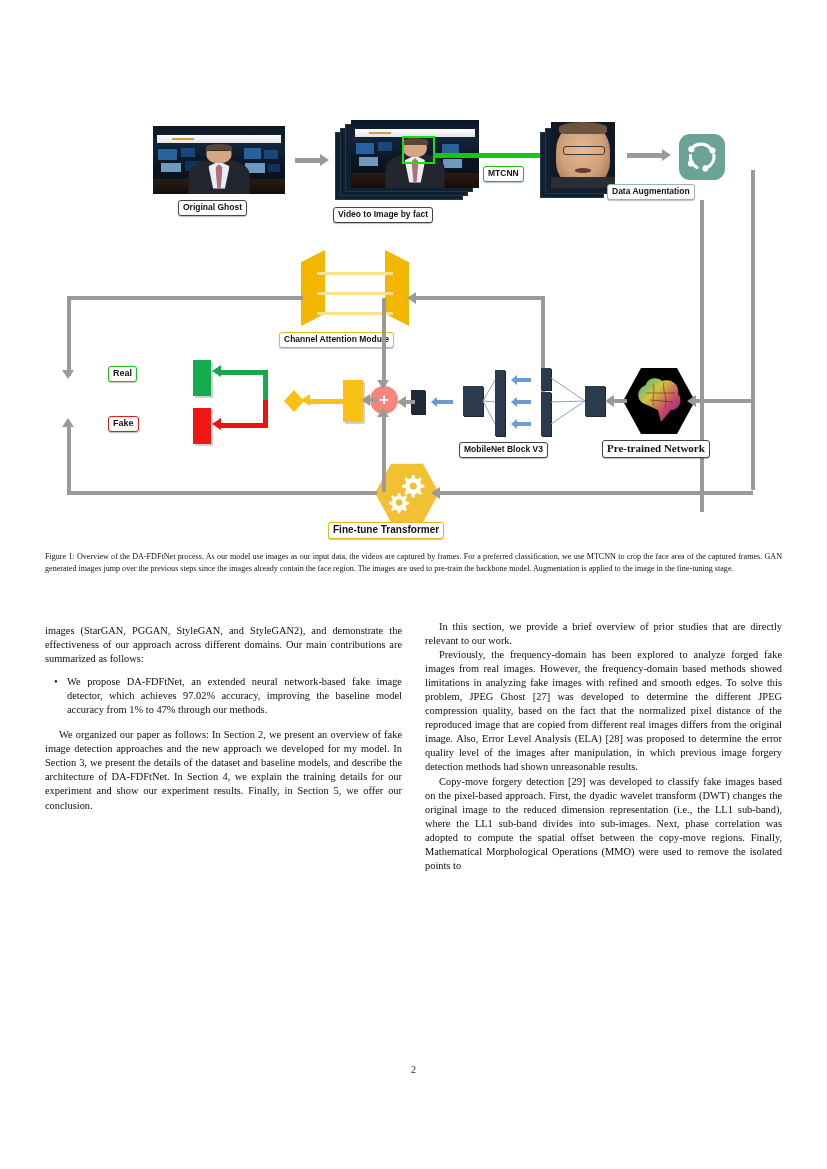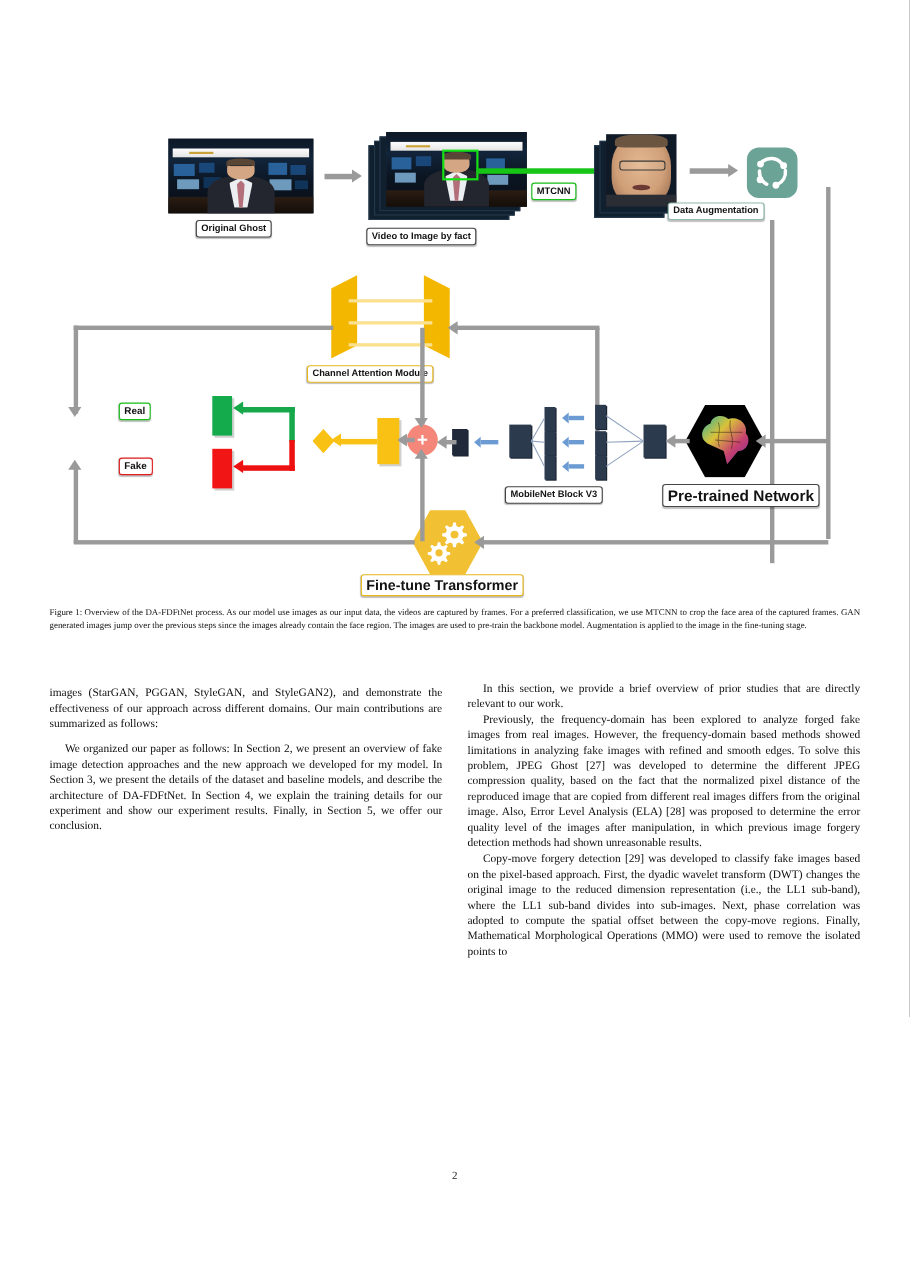--- a/index.html
+++ b/index.html
@@ -425,40 +425,40 @@
             </linearGradient>
           </defs>
           <g stroke="#000" stroke-width="0.7" opacity="0.55" fill="none">
             <path d="M30 18 C33 26 28 32 31 40"></path>
             <path d="M41 16 C39 26 45 30 42 42"></path>
             <path d="M23 27 L52 27"></path>
             <path d="M27 34 L50 36"></path>
           </g>
         </svg>
       </div>
-      <div class="lbl" style="left:557px;top:332px;font-size:14px;">Pre-trained Network</div>
+      <div class="lbl" style="left:557px;top:332px;font-size:11px;font-family:Liberation Serif, serif;">Pre-trained Network</div>
 
       <div class="conn h" style="left:566px;top:291px;width:16px;"></div>
       <div class="arrowhead ah-left" style="left:560px;top:287px;"></div>
 
       <div class="conn h" style="left:648px;top:291px;width:60px;"></div>
       <div class="arrowhead ah-left" style="left:642px;top:287px;"></div>
       <div class="conn v" style="left:706px;top:62px;height:320px;"></div>
 
       <div class="gear-hex" style="left:330px;top:354px;width:64px;height:62px;">
         <svg width="64" height="62" viewBox="0 0 64 62">
           <g fill="#ffffff">
             <path d="M37 13 l2.4 .0 .7 3.3 2.4 1.0 2.8-1.9 1.7 1.7 -1.9 2.8 1.0 2.4 3.3 .7 0 2.4 -3.3 .7 -1.0 2.4 1.9 2.8 -1.7 1.7 -2.8-1.9 -2.4 1.0 -.7 3.3 -2.4 0 -.7-3.3 -2.4-1.0 -2.8 1.9 -1.7-1.7 1.9-2.8 -1.0-2.4 -3.3-.7 0-2.4 3.3-.7 1.0-2.4 -1.9-2.8 1.7-1.7 2.8 1.9 2.4-1.0 z"></path>
             <circle cx="38.2" cy="24.0" r="3.6" fill="#f2c033"></circle>
             <path d="M23 31 l2.2 .0 .6 3.0 2.2 .9 2.6-1.7 1.5 1.5 -1.7 2.6 .9 2.2 3.0 .6 0 2.2 -3.0 .6 -.9 2.2 1.7 2.6 -1.5 1.5 -2.6-1.7 -2.2 .9 -.6 3.0 -2.2 0 -.6-3.0 -2.2-.9 -2.6 1.7 -1.5-1.5 1.7-2.6 -.9-2.2 -3.0-.6 0-2.2 3.0-.6 .9-2.2 -1.7-2.6 1.5-1.5 2.6 1.7 2.2-.9 z"></path>
             <circle cx="24.1" cy="40.6" r="3.3" fill="#f2c033"></circle>
           </g>
         </svg>
       </div>
-      <div class="lbl yellow" style="left:283px;top:414px;font-size:13px;text-align:right;">Fine-tune Transformer</div>
+      <div class="lbl yellow" style="left:283px;top:414px;font-size:10px;text-align:right;">Fine-tune Transformer</div>
 
       <div class="conn h" style="left:392px;top:383px;width:316px;"></div>
       <div class="arrowhead ah-left" style="left:386px;top:379px;"></div>
       <div class="conn h" style="left:22px;top:383px;width:310px;"></div>
       <div class="conn v" style="left:22px;top:316px;height:70px;"></div>
       <div class="arrowhead ah-up" style="left:17px;top:310px;"></div>
 
       <div class="conn v" style="left:337px;top:190px;height:88px;"></div>
       <div class="arrowhead ah-down" style="left:332px;top:272px;"></div>
       <div class="conn v" style="left:337px;top:306px;height:78px;"></div>
@@ -466,20 +466,21 @@
 
     </div>
   </div>
 
   <div class="caption">Figure 1: Overview of the DA-FDFtNet process. As our model use images as our input data, the videos are captured by frames. For a preferred classification, we use MTCNN to crop the face area of the captured frames. GAN generated images jump over the previous steps since the images already contain the face region. The images are used to pre-train the backbone model. Augmentation is applied to the image in the fine-tuning stage.</div>
 
   <div class="col left">
     <p class="noindent">images (StarGAN, PGGAN, StyleGAN, and StyleGAN2), and demonstrate the effectiveness of our approach across different domains. Our main contributions are summarized as follows:</p>
 
     <ul class="bullets">
+      <li>We propose DA-FDFtNet, an extended neural network-based fake image detector, which achieves 97.02% accuracy, improving the baseline model accuracy from 1% to 47% through our methods.</li>
     </ul>
 
     <p style="margin-top:8px;"><span>We organized our paper as follows: In Section 2, we present an overview of fake image detection approaches and the new approach we developed for my model. In Section 3, we present the details of the dataset and baseline models, and describe the architecture of </span><span class="it">DA-FDFtNet</span><span>. In Section 4, we explain the training details for our experiment and show our experiment results. Finally, in Section 5, we offer our conclusion.</span></p>
   </div>
 
   <div class="col right">
     <p>In this section, we provide a brief overview of prior studies that are directly relevant to our work.</p>
 
     <p>Previously, the frequency-domain has been explored to analyze forged fake images from real images. However, the frequency-domain based methods showed limitations in analyzing fake images with refined and smooth edges. To solve this problem, JPEG Ghost [27] was developed to determine the different JPEG compression quality, based on the fact that the normalized pixel distance of the reproduced image that are copied from different real images differs from the original image. Also, Error Level Analysis (ELA) [28] was proposed to determine the error quality level of the images after manipulation, in which previous image forgery detection methods had shown unreasonable results.</p>
     <p>Copy-move forgery detection [29] was developed to classify fake images based on the pixel-based approach. First, the dyadic wavelet transform (DWT) changes the original image to the reduced dimension representation (i.e., the LL1 sub-band), where the LL1 sub-band divides into sub-images. Next, phase correlation was adopted to compute the spatial offset between the copy-move regions. Finally, Mathematical Morphological Operations (MMO) were used to remove the isolated points to</p>

